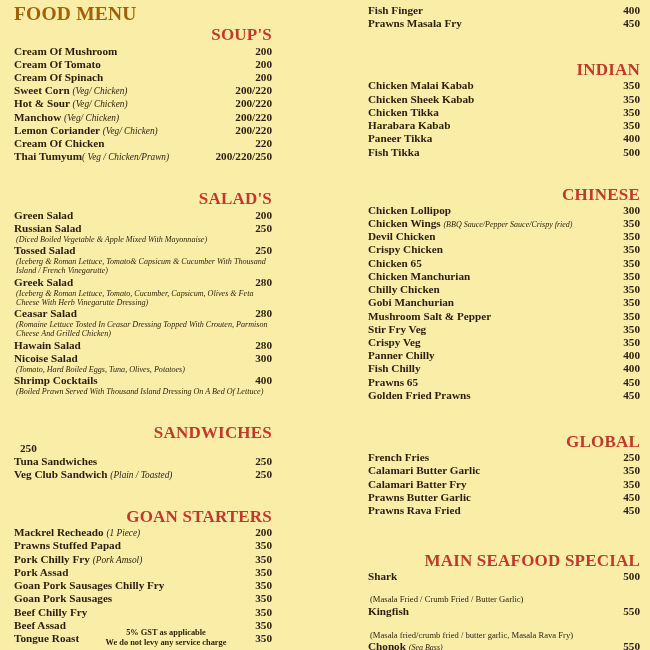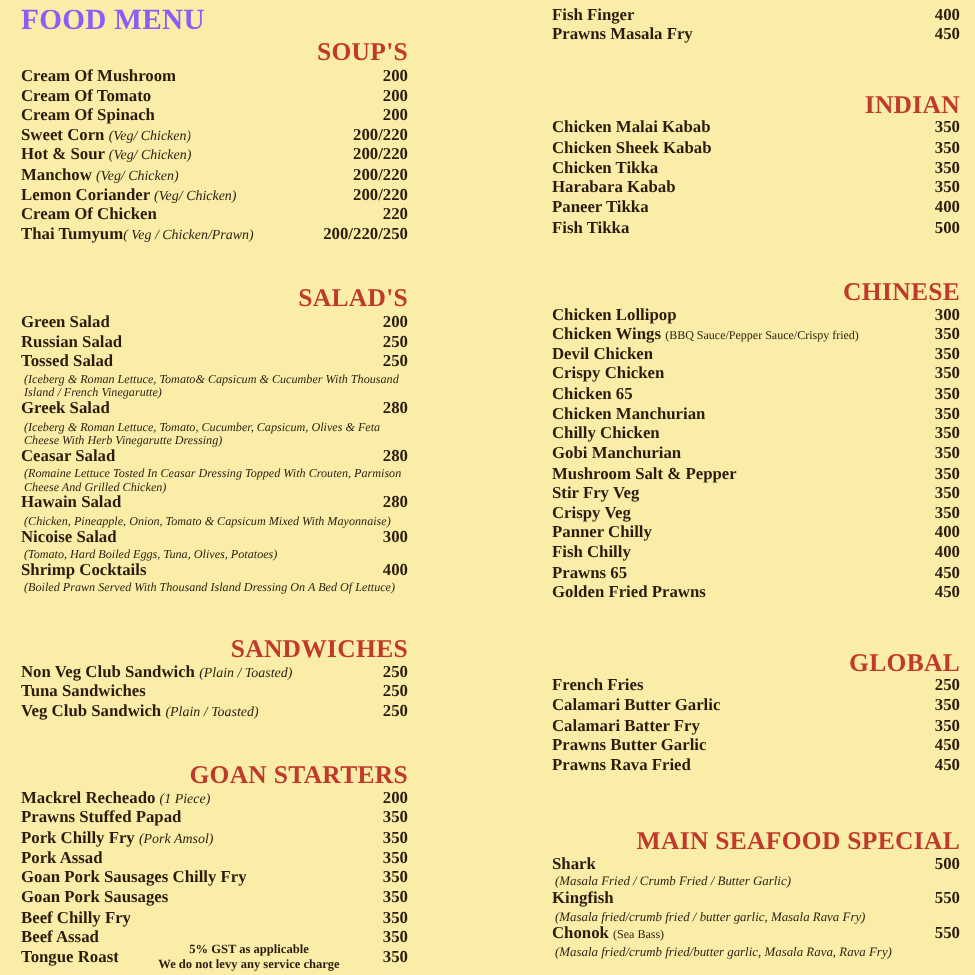--- a/index.html
+++ b/index.html
@@ -32,21 +32,21 @@
     padding: 4px 60px 0 14px;
   }
   .col-right {
     width: 318px;
     padding: 4px 10px 0 36px;
   }
   .menu-title {
     font-family: "Liberation Serif", serif;
     font-weight: bold;
     font-size: 19.5px;
-    color: #8b5cf6;
+    color: #a16207;
     letter-spacing: .2px;
     line-height: 1.05;
     margin: 0 0 1px 0;
   }
   .section-head {
     font-family: "Liberation Serif", serif;
     font-weight: bold;
     font-size: 17px;
     color: #C0392B;
     letter-spacing: .2px;
@@ -76,43 +76,43 @@
     white-space: nowrap;
     overflow: hidden;
   }
   .row .name .qual {
     font-weight: normal;
     font-style: italic;
     font-size: 9.3px;
   }
   .row .name .qual-sm {
     font-weight: normal;
+    font-style: italic;
     font-size: 8px;
   }
   .row .price {
     font-weight: bold;
     font-size: 11.2px;
     white-space: nowrap;
     padding-left: 6px;
     text-align: right;
   }
   .desc {
     font-style: italic;
     font-weight: normal;
     font-size: 8.1px;
     line-height: 1.13;
     margin: 0 0 0 2px;
     max-width: 255px;
   }
   .desc-r {
-    font-style: italic;
     font-weight: normal;
     font-size: 8.6px;
     line-height: 1.15;
-    margin: 0 0 0 2px;
+    margin: 12px 0 0 2px;
   }
 
   .footer {
     position: absolute;
     bottom: 2px;
     text-align: center;
     font-weight: bold;
     font-size: 8.4px;
     line-height: 1.2;
   }
@@ -174,20 +174,21 @@
 
       <div class="row">
         <span class="name"><span>Green Salad</span></span>
         <span class="price">200</span>
       </div>
 
       <div class="row">
         <span class="name"><span>Russian Salad</span></span>
         <span class="price">250</span>
       </div>
+      <div class="desc">(Diced Boiled Vegetable &amp; Apple Mixed With Mayonnaise)</div>
 
       <div class="row">
         <span class="name"><span>Tossed Salad</span></span>
         <span class="price">250</span>
       </div>
       <div class="desc">(Iceberg &amp; Roman Lettuce, Tomato&amp; Capsicum &amp; Cucumber With Thousand Island / French Vinegarutte)</div>
 
       <div class="row">
         <span class="name"><span>Greek Salad</span></span>
         <span class="price">280</span>
@@ -197,41 +198,39 @@
       <div class="row">
         <span class="name"><span>Ceasar Salad</span></span>
         <span class="price">280</span>
       </div>
       <div class="desc">(Romaine Lettuce Tosted In Ceasar Dressing Topped With Crouten, Parmison Cheese And Grilled Chicken)</div>
 
       <div class="row">
         <span class="name"><span>Hawain Salad</span></span>
         <span class="price">280</span>
       </div>
-      <div class="desc">(Chicken, Pineapple, Onion, Tomato &amp; Capsicum Mixed With Mayonnaise)</div>
 
       <div class="row">
         <span class="name"><span>Nicoise Salad</span></span>
         <span class="price">300</span>
       </div>
       <div class="desc">(Tomato, Hard Boiled Eggs, Tuna, Olives, Potatoes)</div>
 
       <div class="row">
         <span class="name"><span>Shrimp Cocktails</span></span>
         <span class="price">400</span>
       </div>
       <div class="desc">(Boiled Prawn Served With Thousand Island Dressing On A Bed Of Lettuce)</div>
     </div>
 
     <div class="spacer-lg"></div>
 
     <div class="section">
       <div class="section-head">SANDWICHES</div>
       <div class="row">
-        <span class="name"><span>Non Veg Club Sandwich</span> <span class="qual">(Plain / Toasted)</span></span>
         <span class="price">250</span>
       </div>
       <div class="row">
         <span class="name"><span>Tuna Sandwiches</span></span>
         <span class="price">250</span>
       </div>
       <div class="row">
         <span class="name"><span>Veg Club Sandwich</span> <span class="qual">(Plain / Toasted)</span></span>
         <span class="price">250</span>
       </div>

